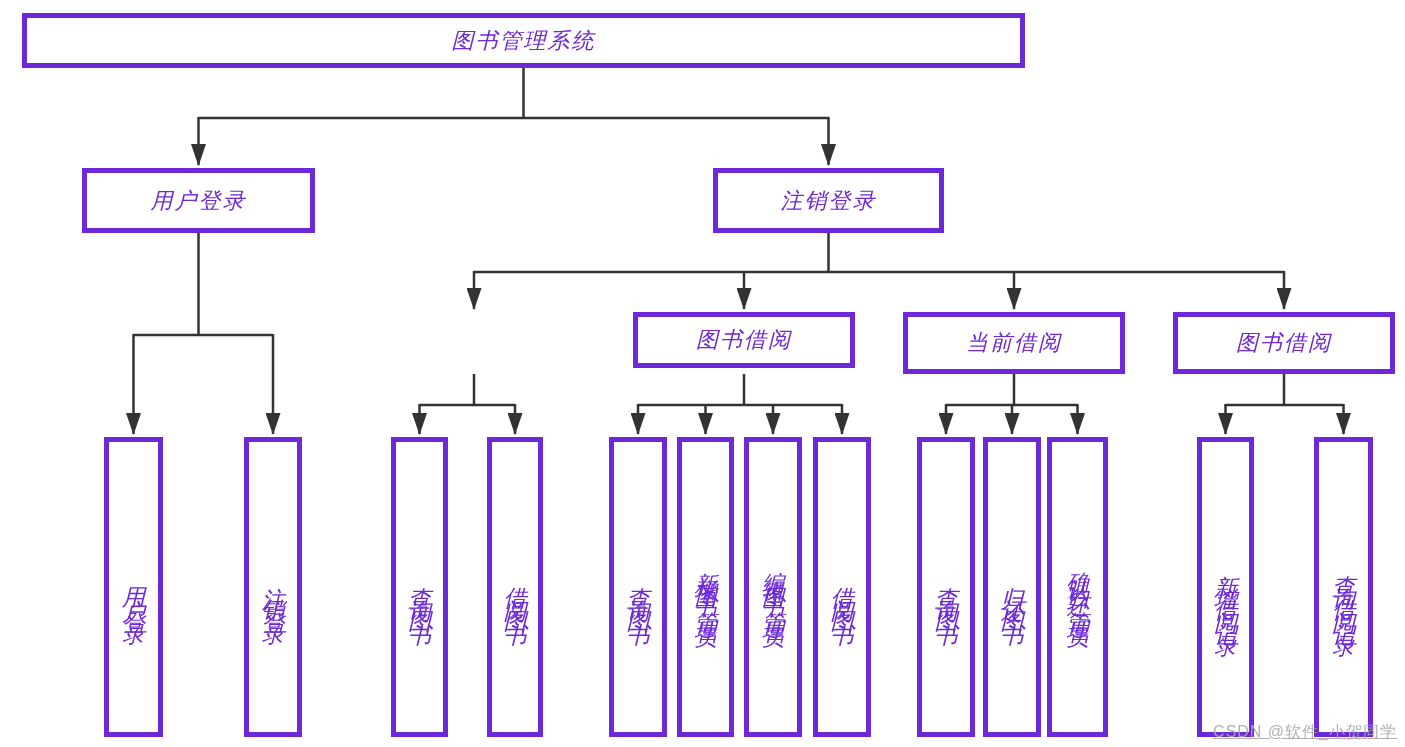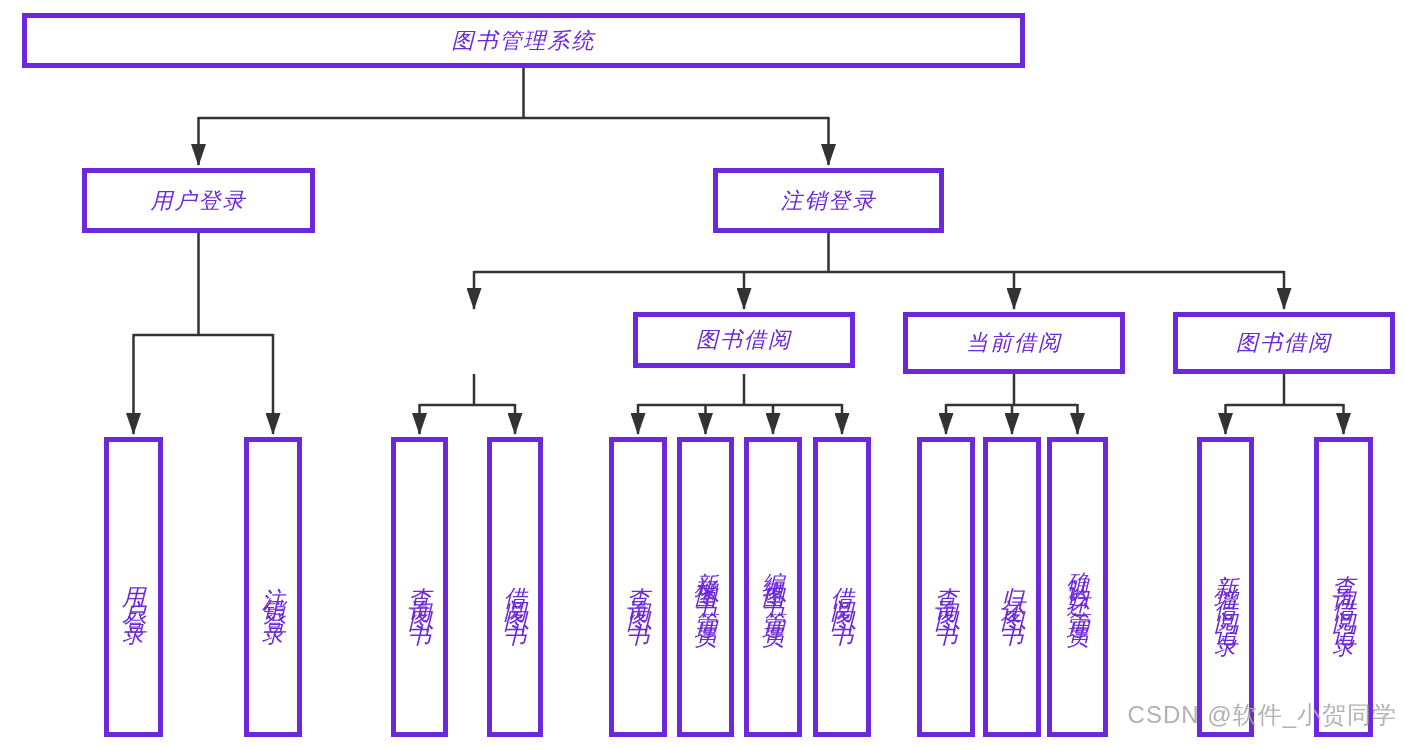--- a/index.html
+++ b/index.html
@@ -17,23 +17,23 @@
   }
   .hbox{font-size:22px;letter-spacing:2px;white-space:nowrap;}
   .vbox{
     writing-mode:vertical-rl;text-orientation:mixed;
     font-size:23px;letter-spacing:12px;line-height:1;
   }
   .vbox > span{margin-top:12px;}
   .vbox.long{font-size:22px;letter-spacing:8px;}
   .vbox.long > span{margin-top:6px;}
   .watermark{
-    position:absolute;right:8px;bottom:16px;z-index:3;
-    font-size:24px;color:rgba(170,170,170,0.92);
-    letter-spacing:1px;white-space:nowrap;
+    position:absolute;right:8px;bottom:4px;z-index:3;
+    font-size:16px;color:rgba(170,170,170,0.92);
+    letter-spacing:1px;white-space:nowrap;text-decoration:underline;
   }
 </style>
 </head>
 <body>
 
 <div class="stage">
 
   <svg class="connectors" width="1405" height="747" viewBox="0 0 1405 747">
     <defs>
       <marker id="arw" viewBox="0 0 22 15" refX="21" refY="7.5" markerWidth="22" markerHeight="15" markerUnits="userSpaceOnUse" orient="auto">

